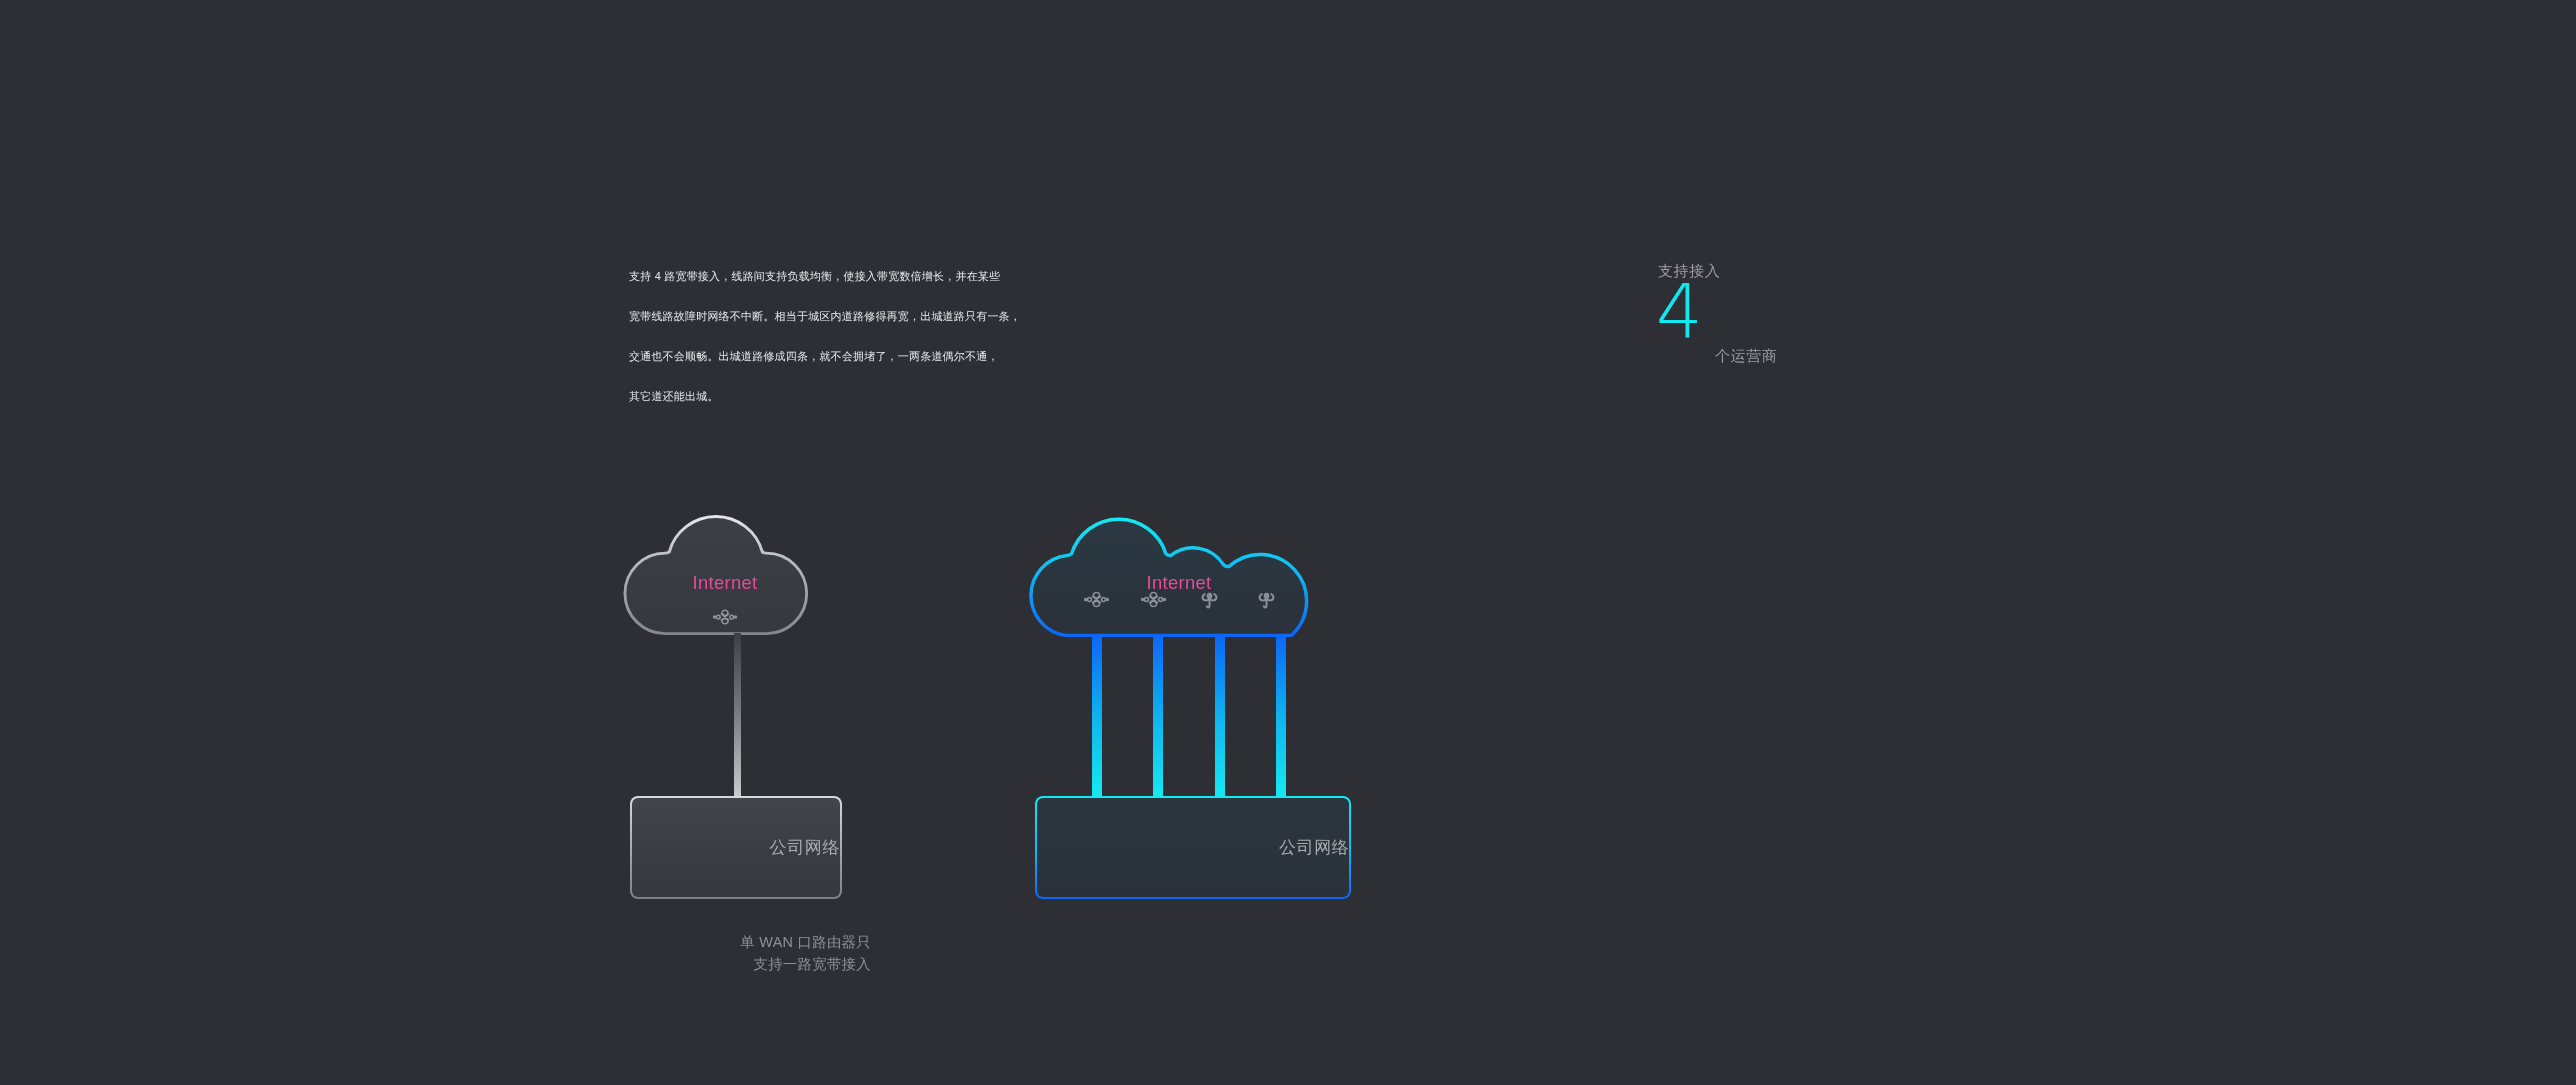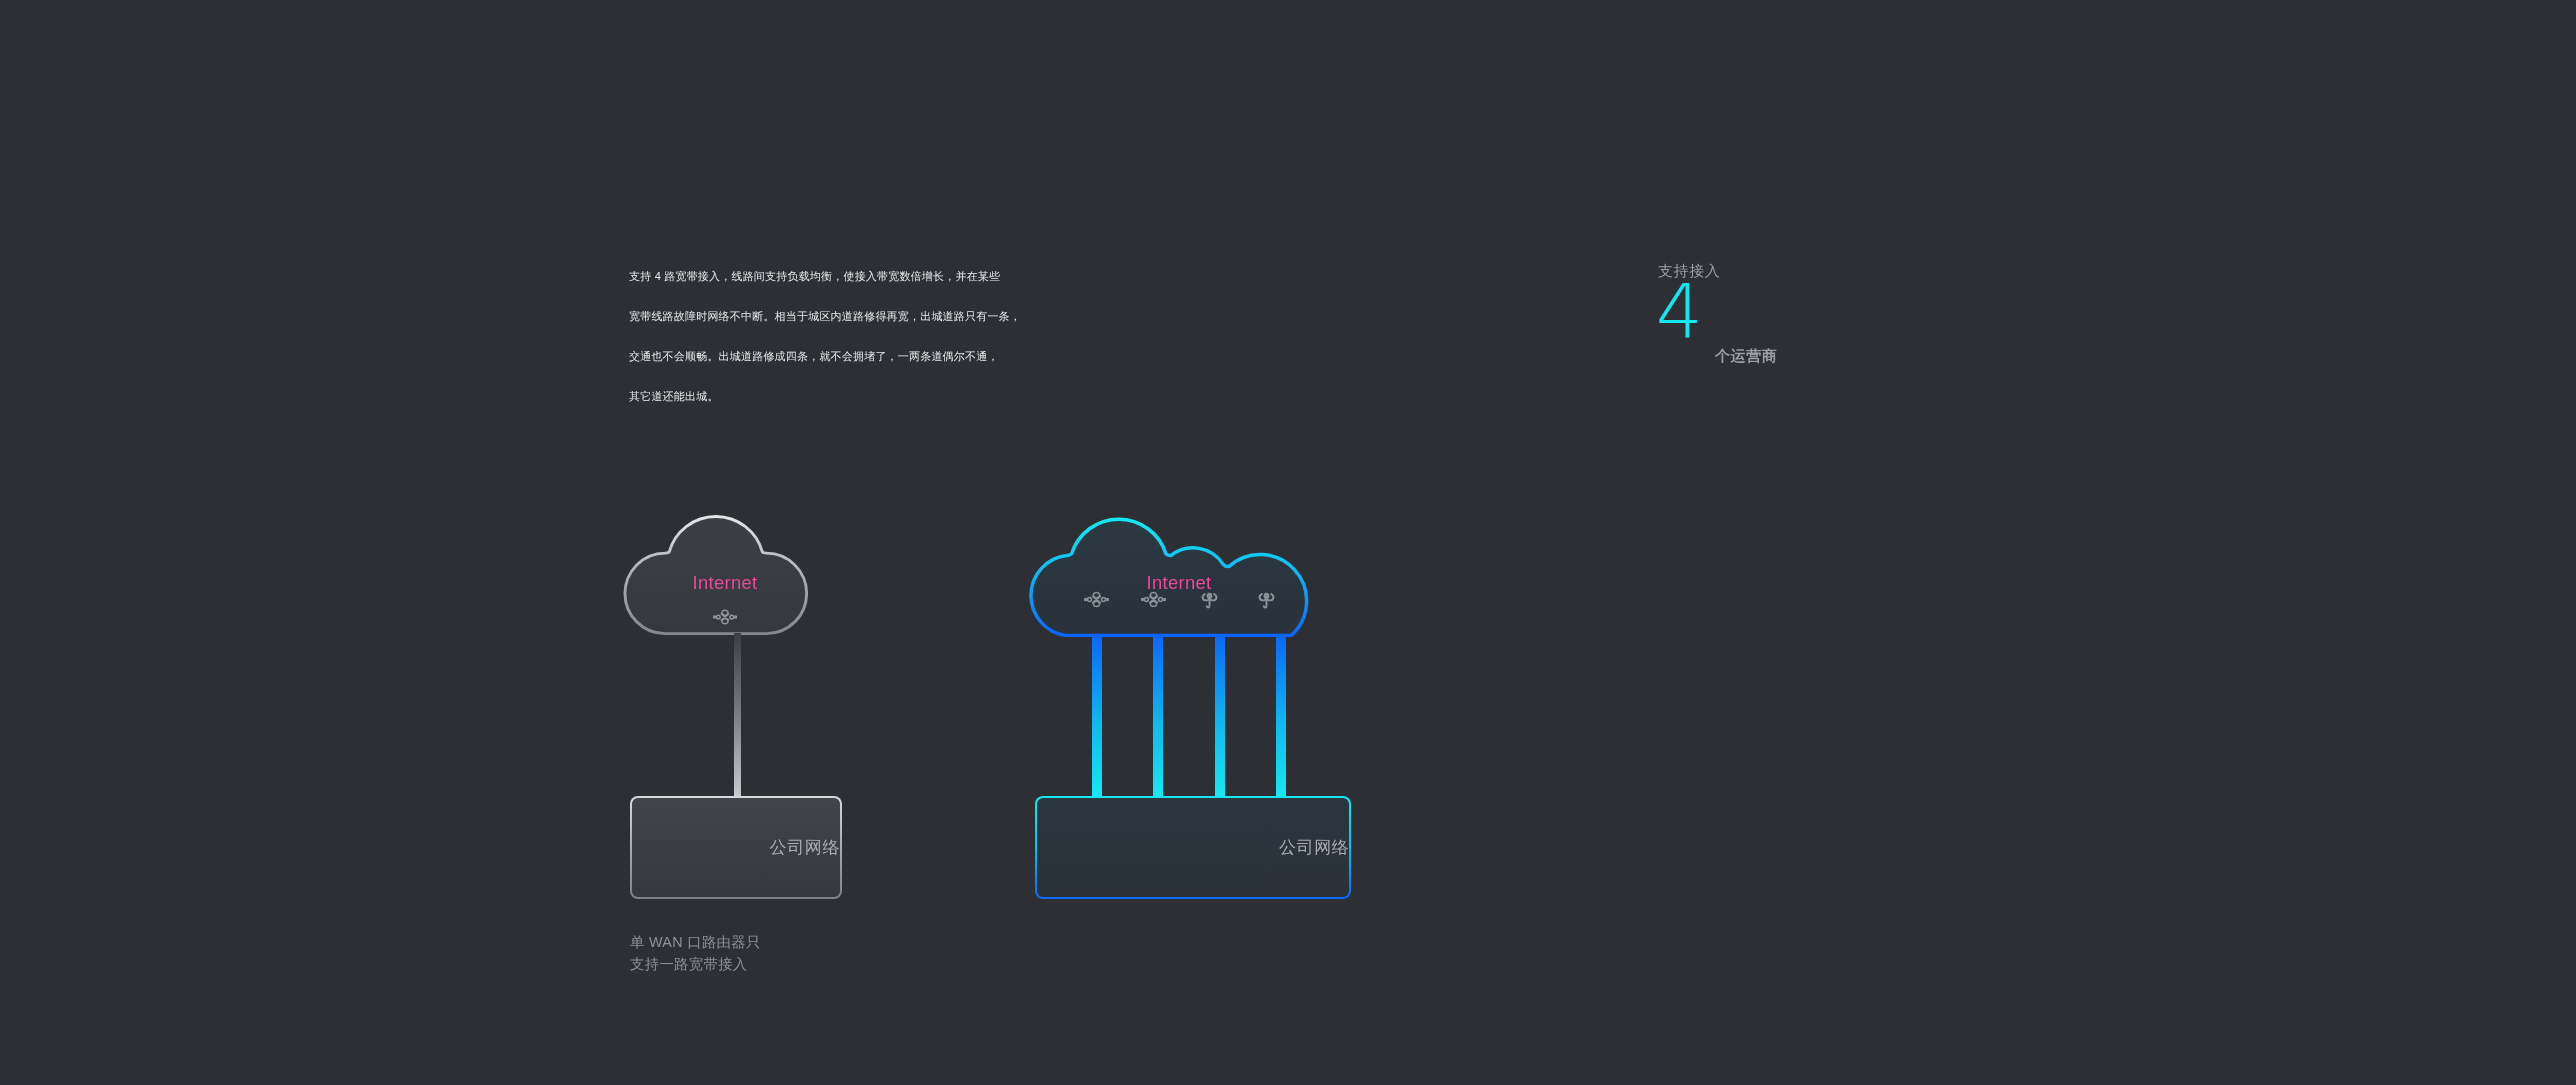--- a/index.html
+++ b/index.html
@@ -57,21 +57,20 @@
     color: #10e9ef;
     font-family: "DejaVu Sans", "Liberation Sans", sans-serif;
   }
   #stat-caption-bottom {
     position: absolute;
     left: 57px;
     top: 85px;
     font-size: 15px;
     color: #9a9da3;
     letter-spacing: 0.6px;
-    font-weight: bold;
   }
 
   
   .diagram {
     position: absolute;
   }
   #diagram-single  { left: 610px; top: 477px; width: 265px; height: 552px; }
   #diagram-multi   { left: 1021px; top: 477px; width: 357px; height: 552px; }
 
   .cloud-svg { position: absolute; left: 0; top: 0; }
@@ -150,20 +149,21 @@
   #connector-multi-3 { left: 194px; }
   #connector-multi-4 { left: 255px; }
 
   
   .caption {
     position: absolute;
     font-size: 14.4px;
     line-height: 22px;
     letter-spacing: 0.3px;
     white-space: pre-line;
+    text-align: right;
   }
   #caption-single { left: 20px; top: 454px; width: 241px; color: #8e9196; }
   #caption-multi  { left: 14.4px; top: 454px; width: 299px; color: #16d8e2; }
 </style>
 </head>
 <body>
 
 <div id="stage">
 
   <div id="desc-paragraph">支持 4 路宽带接入，线路间支持负载均衡，使接入带宽数倍增长，并在某些

